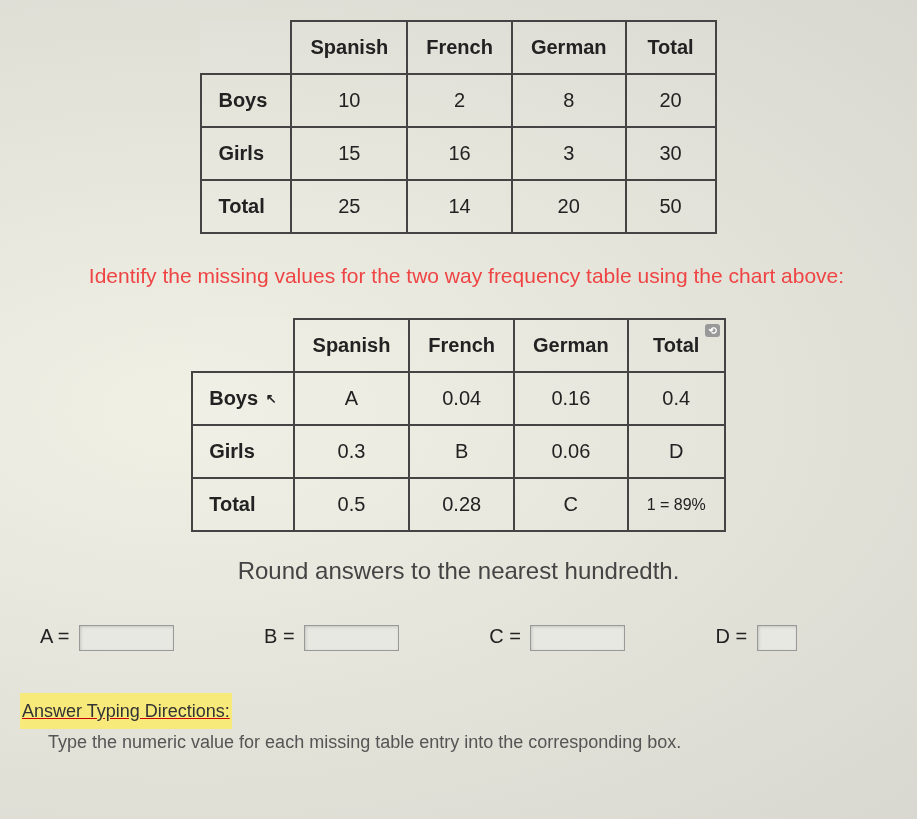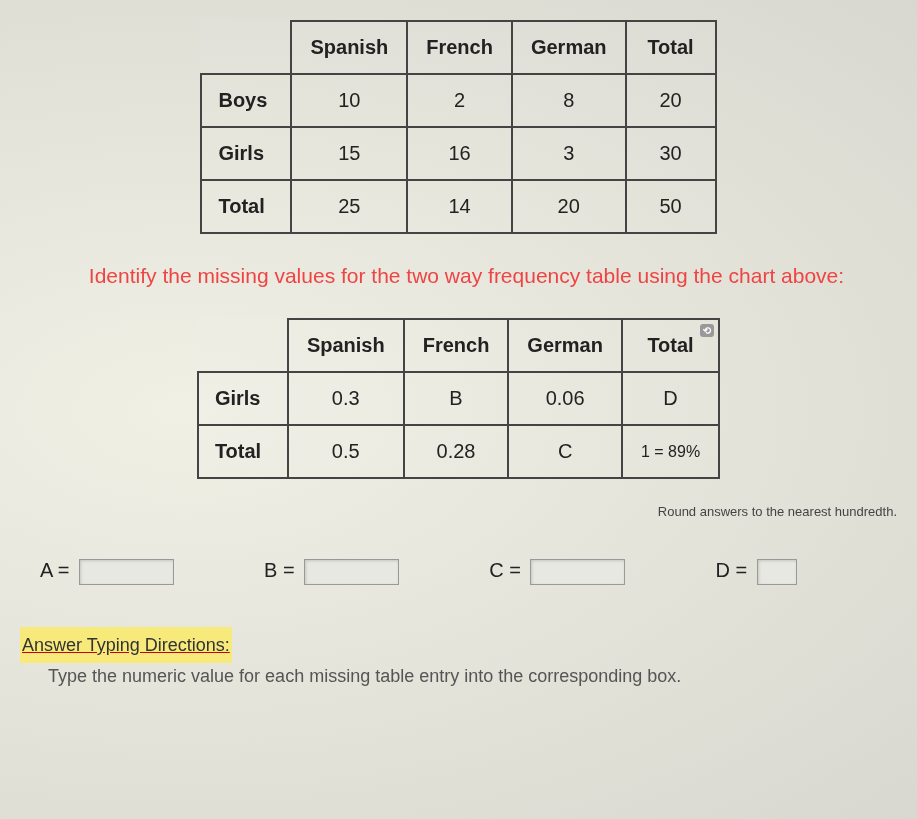--- a/index.html
+++ b/index.html
@@ -30,23 +30,23 @@
   th { font-weight: bold; }
   .row-header { font-weight: bold; text-align: left; padding-left: 16px; }
   .corner { border: none; background: transparent; }
   .question-text {
     font-size: 21px;
     margin: 30px 0 30px 16px;
     color: #ef4444;
     text-align: center;
   }
   .round-text {
-    font-size: 13px;
+    font-size: 24px;
     margin: 25px 0 40px 0;
-    text-align: right;
+    text-align: center;
     color: #444;
   }
   .answers-row {
     display: flex;
     gap: 90px;
     margin: 30px 0 50px 20px;
     font-size: 20px;
     align-items: center;
   }
   .ans-field {
@@ -139,20 +139,30 @@
       <td class="corner"></td>
       <th>Spanish</th>
       <th>French</th>
       <th>German</th>
       <th class="rel-total">
         <span>Total</span>
         <span class="total-hint">⟲</span>
       </th>
     </tr>
     <tr>
+      <td class="row-header">
+        <span>Boys</span>
+        <span class="cursor-glyph">↖</span>
+      </td>
+      <td>A</td>
+      <td>0.04</td>
+      <td>0.16</td>
+      <td>0.4</td>
+    </tr>
+    <tr>
       <td class="row-header">Girls</td>
       <td>0.3</td>
       <td>B</td>
       <td>0.06</td>
       <td>D</td>
     </tr>
     <tr>
       <td class="row-header">Total</td>
       <td>0.5</td>
       <td>0.28</td>

